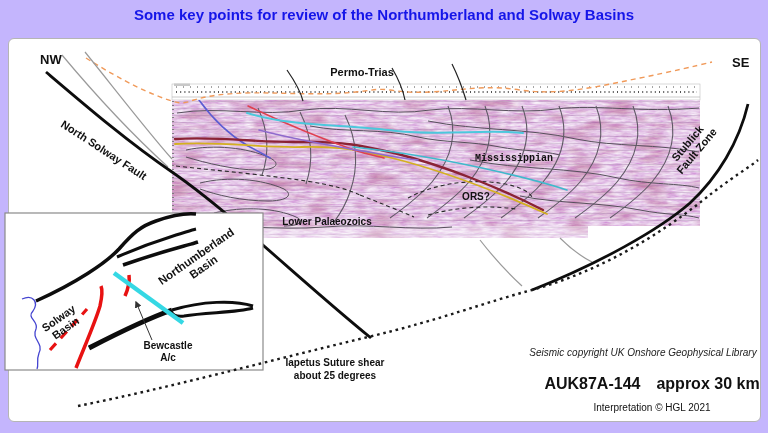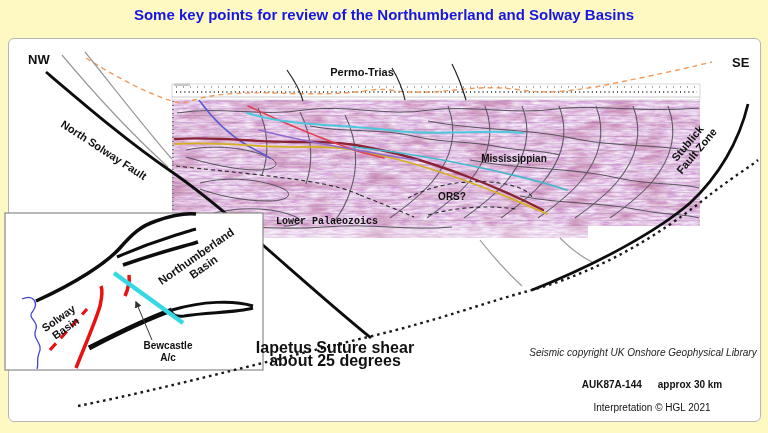--- a/index.html
+++ b/index.html
@@ -1,18 +1,18 @@
 <!DOCTYPE html>
 <html><head>
 <meta charset="utf-8">
 <style>
   html,body{margin:0;padding:0;background:#fff;}
   #stage{
     position:relative;width:768px;height:433px;overflow:hidden;
-    font-family:"Liberation Sans","DejaVu Sans",sans-serif;background:#fef9c3;
+    font-family:"Liberation Sans","DejaVu Sans",sans-serif;background:#c4b5fd;
   }
   #page-title{
     position:absolute;left:0;top:6px;width:768px;text-align:center;
     font-size:15px;font-weight:bold;color:#1515e8;
   }
   #main-frame{
     position:absolute;left:8px;top:38px;width:751px;height:382px;
     border:1px solid #b5b5b5;border-radius:6px;background:#fff;
   }
   #overlay-svg{position:absolute;left:0;top:0;width:768px;height:433px;}
@@ -20,31 +20,31 @@
   .center{transform:translate(-50%,-50%);}
   .sz13{font-size:13px;}
   .sz11{font-size:11px;}
   .sz10{font-size:10px;}
   .two-line{text-align:center;line-height:12px;}
   #lbl-north-solway{transform:translate(-50%,-50%) rotate(33deg);font-size:11px;}
   #lbl-stublick{transform:translate(-50%,-50%) rotate(-50deg);font-size:11px;}
   #lbl-northumberland{transform:translate(-50%,-50%) rotate(-35deg);font-size:11.5px;line-height:13px;}
   #lbl-solway{transform:translate(-50%,-50%) rotate(-35deg);font-size:11px;}
   #iapetus-note{
-    position:absolute;left:335px;top:341px;transform:translateX(-50%);
-    width:170px;text-align:center;font-size:16px;font-weight:bold;
+    position:absolute;left:335px;top:356px;transform:translateX(-50%);
+    width:170px;text-align:center;font-size:10px;font-weight:bold;
     line-height:13px;color:#111;z-index:5;
   }
   #copyright-note{
     position:absolute;left:643px;top:352px;transform:translate(-50%,-50%);
     font-size:10px;font-weight:normal;font-style:italic;color:#222;white-space:nowrap;z-index:5;
   }
   #line-id-row{
     position:absolute;left:652px;top:384px;transform:translate(-50%,-50%);
-    display:flex;gap:16px;font-size:10px;font-weight:bold;color:#111;white-space:nowrap;z-index:5;
+    display:flex;gap:16px;font-size:16px;font-weight:bold;color:#111;white-space:nowrap;z-index:5;
   }
   #interpretation-note{
     position:absolute;left:652px;top:407px;transform:translate(-50%,-50%);
     font-size:10px;font-weight:normal;color:#111;white-space:nowrap;z-index:5;
   }
 </style>
 </head>
 <body>
 
 <div id="stage">
@@ -164,32 +164,32 @@
         <path d="M50,350 C60,339 73,325 87,309" stroke-width="3.2" stroke-dasharray="9 7"></path>
         <path d="M125,296 C128,289 130,282 129,275" stroke-width="3.5"></path>
       </g>
       <path d="M114,273 L183,323" stroke="#35d8e4" stroke-width="4.5" fill="none"></path>
       <path d="M152,340 L136,302" stroke="#333" stroke-width="1" fill="none" marker-end="url(#arrowhead)"></path>
     </g>
 
     <path d="M78,406 C168,388 268,361 368,337 C440,320 486,302 532,290 C600,271 656,237 702,201 C732,177 750,167 758,160" stroke="#1a1a1a" stroke-width="2.4" stroke-dasharray="2.6 3.8" fill="none"></path>
   </svg>
 
-  <div class="lbl sz13" style="left:28px;top:52px;">NW</div>
+  <div class="lbl sz13" style="left:40px;top:52px;">NW</div>
   <div class="lbl sz13" style="left:732px;top:55px;">SE</div>
 
   <div class="lbl sz11 center" style="left:346px;top:72px;margin-left:16px;">Permo-Trias</div>
   <div class="lbl" id="lbl-north-solway" style="left:104px;top:150px;">North Solway Fault</div>
   <div class="lbl two-line" id="lbl-stublick" style="left:692px;top:147px;">
     <div>Stublick</div>
     <div>Fault Zone</div>
   </div>
-  <div class="lbl sz10 center" style="left:514px;top:158px;">Mississippian</div>
-  <div class="lbl sz10 center" style="left:452px;top:196px;">ORS?</div>
-  <div class="lbl sz10 center" style="left:327px;top:221px;font-family:Liberation Mono, monospace;">Lower Palaeozoics</div>
+  <div class="lbl sz10 center" style="left:514px;top:158px;font-family:Liberation Mono, monospace;">Mississippian</div>
+  <div class="lbl sz10 center" style="left:476px;top:196px;">ORS?</div>
+  <div class="lbl sz10 center" style="left:327px;top:221px;">Lower Palaeozoics</div>
 
   <div class="lbl two-line" id="lbl-northumberland" style="left:200px;top:262px;">
     <div>Northumberland</div>
     <div>Basin</div>
   </div>
   <div class="lbl two-line" id="lbl-solway" style="left:62px;top:323px;">
     <div>Solway</div>
     <div>Basin</div>
   </div>
   <div class="lbl sz10 two-line center" style="left:168px;top:352px;">

